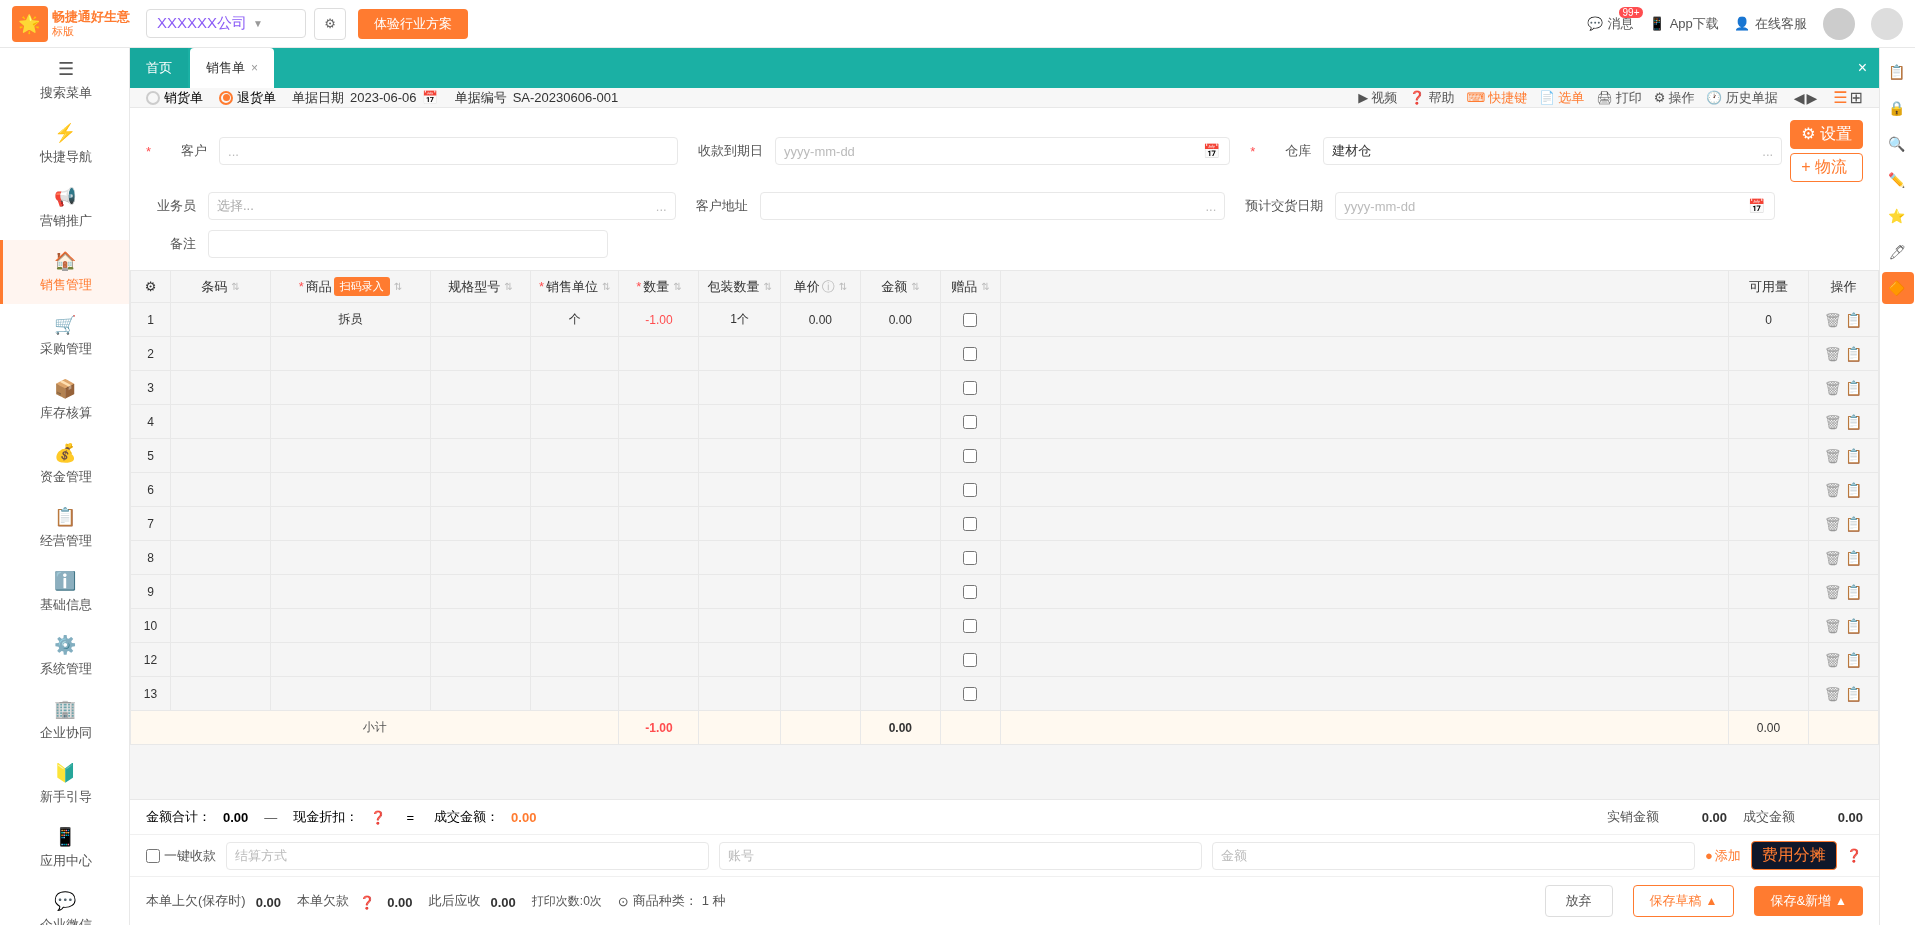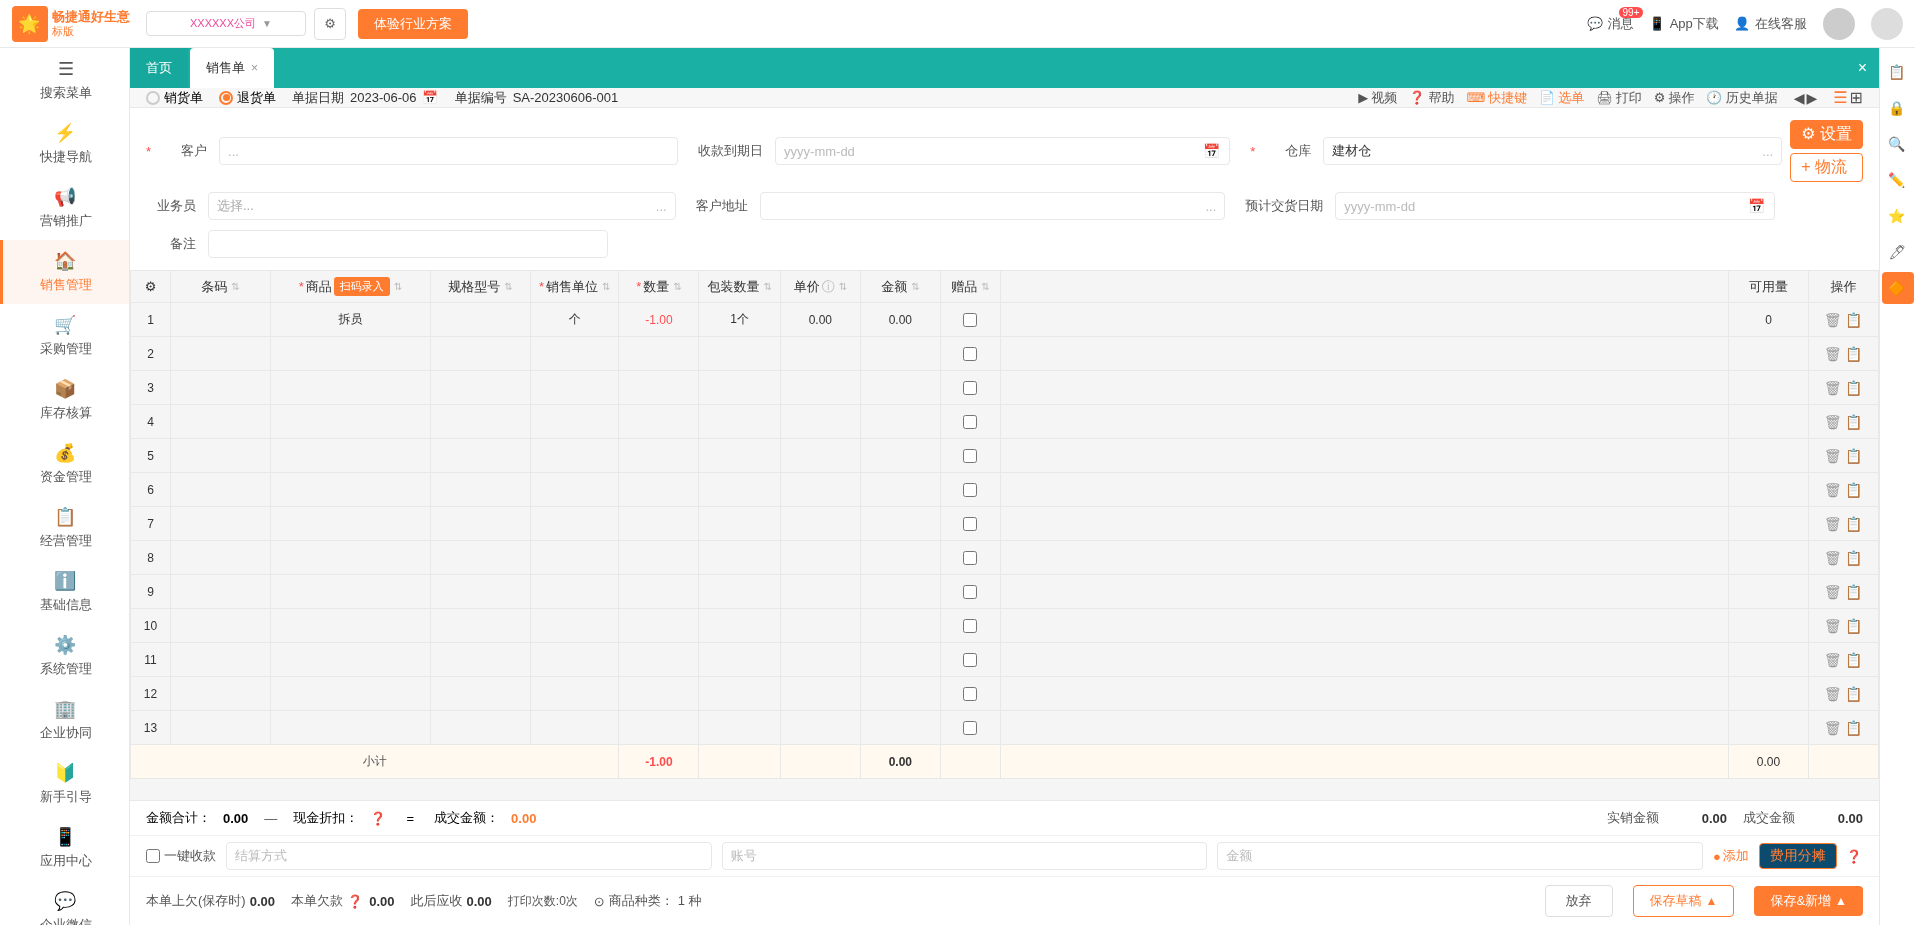--- a/index.html
+++ b/index.html
@@ -13,21 +13,21 @@
       align-items: center;
       padding: 0 12px;
       border-bottom: 1px solid #e8e8e8;
       flex-shrink: 0;
     }
     .company-selector {
       display: flex; align-items: center; gap: 6px;
       border: 1px solid #ddd; border-radius: 4px; padding: 4px 10px;
       cursor: pointer; min-width: 160px; background: #fff;
     }
-    .company-name { color: #ec4899; font-size: 11px; margin-left: 33px; }
+    .company-name { color: #8b5cf6; font-size: 15px; }
     .chevron-down { color: #999; font-size: 10px; }
     .gear-btn {
       width: 32px; height: 32px; border: 1px solid #ddd; border-radius: 4px;
       display: flex; align-items: center; justify-content: center; cursor: pointer; margin-left: 8px;
       color: #666;
     }
     .trial-btn {
       background: #ff7b30; color: #fff; border: none; border-radius: 4px;
       padding: 6px 16px; cursor: pointer; font-size: 13px; margin-left: 12px;
     }
@@ -131,39 +131,39 @@
     .action-icon { color: #999; cursor: pointer; font-size: 14px; }
     .subtotal-row td { background: #fff9f0; font-weight: normal; }
     .checkbox-cell { display: flex; justify-content: center; align-items: center; height: 100%; }
     input[type=checkbox] { width: 14px; height: 14px; cursor: pointer; }
 
     
     .footer-area { background: #fff; border-top: 1px solid #e8e8e8; flex-shrink: 0; }
     .footer-top { padding: 8px 16px; display: flex; align-items: center; gap: 12px; border-bottom: 1px solid #f0f0f0; }
     .footer-payment { padding: 6px 16px; display: flex; align-items: center; gap: 10px; border-bottom: 1px solid #f0f0f0; }
     .footer-bottom { padding: 8px 16px; display: flex; align-items: center; gap: 16px; }
-    .footer-stat { display: flex; align-items: center; gap: 4px; color: #555; font-size: 12px; }
+    .footer-stat { display: flex; align-items: flex-end; gap: 10px; color: #555; font-size: 12px; }
     .footer-stat-val { color: #333; font-weight: bold; }
     .footer-right { margin-left: auto; display: flex; align-items: center; gap: 20px; }
     .footer-summary { text-align: right; }
     .summary-row { display: flex; gap: 8px; justify-content: flex-end; align-items: center; font-size: 12px; }
     .summary-label { color: #555; }
     .summary-val { color: #333; min-width: 60px; text-align: right; font-weight: bold; }
     .btn-abandon { border: 1px solid #ddd; background: #fff; color: #555; border-radius: 4px; padding: 6px 20px; cursor: pointer; }
     .btn-save-draft {
       border: 1px solid #ff7b30; background: #fff; color: #ff7b30; border-radius: 4px;
       padding: 6px 16px; cursor: pointer; display: flex; align-items: center; gap: 4px; justify-content: center;
     }
     .btn-save-new {
       background: #ff7b30; color: #fff; border: none; border-radius: 4px;
       padding: 6px 16px; cursor: pointer; display: flex; align-items: center; gap: 4px;
     }
     .btn-chevron { font-size: 12px; }
     .checkbox-label { display: flex; align-items: center; gap: 4px; cursor: pointer; color: #555; font-size: 12px; }
-    .fee-btn { border: 1px solid #ff7b30; color: #ff7b30; background: #0c4a6e; border-radius: 4px; padding: 3px 10px; cursor: pointer; font-size: 14px; }
+    .fee-btn { border: 1px solid #ff7b30; color: #ff7b30; background: #0f172a; border-radius: 4px; padding: 3px 10px; cursor: pointer; font-size: 16px; }
     .add-btn { color: #ff7b30; cursor: pointer; font-size: 12px; display: flex; align-items: center; gap: 2px; }
     .print-info { color: #555; font-size: 12px; }
     .product-type { color: #555; font-size: 12px; display: flex; align-items: center; gap: 4px; }
 
     
     .right-panel {
       width: 36px; background: #fff; border-left: 1px solid #e8e8e8;
       display: flex; flex-direction: column; align-items: center; padding: 8px 0; gap: 4px;
       flex-shrink: 0;
     }
@@ -722,44 +722,20 @@
       <td class="col-avail"></td>
       <td class="col-op">
         <div class="action-icons">
           <span class="action-icon">🗑</span>
           <span class="action-icon">📋</span>
         </div>
       </td>
     </tr>
               <tr>
       <td class="col-num">10</td>
-      <td class="col-barcode"></td>
-      <td class="col-product"></td>
-      <td class="col-spec"></td>
-      <td class="col-unit"></td>
-      <td class="col-qty" style=""></td>
-      <td class="col-pack"></td>
-      <td class="col-price"></td>
-      <td class="col-amount"></td>
-      <td class="col-gift">
-                  <div class="checkbox-cell">
-                    <input type="checkbox" style="">
-                  </div>
-                </td>
-      <td style="min-width:200px;"></td>
-      <td class="col-avail"></td>
-      <td class="col-op">
-        <div class="action-icons">
-          <span class="action-icon">🗑</span>
-          <span class="action-icon">📋</span>
-        </div>
-      </td>
-    </tr>
-              <tr>
-      <td class="col-num">11</td>
       <td class="col-barcode"></td>
       <td class="col-product"></td>
       <td class="col-spec"></td>
       <td class="col-unit"></td>
       <td class="col-qty" style=""></td>
       <td class="col-pack"></td>
       <td class="col-price"></td>
       <td class="col-amount"></td>
       <td class="col-gift">
                   <div class="checkbox-cell">

